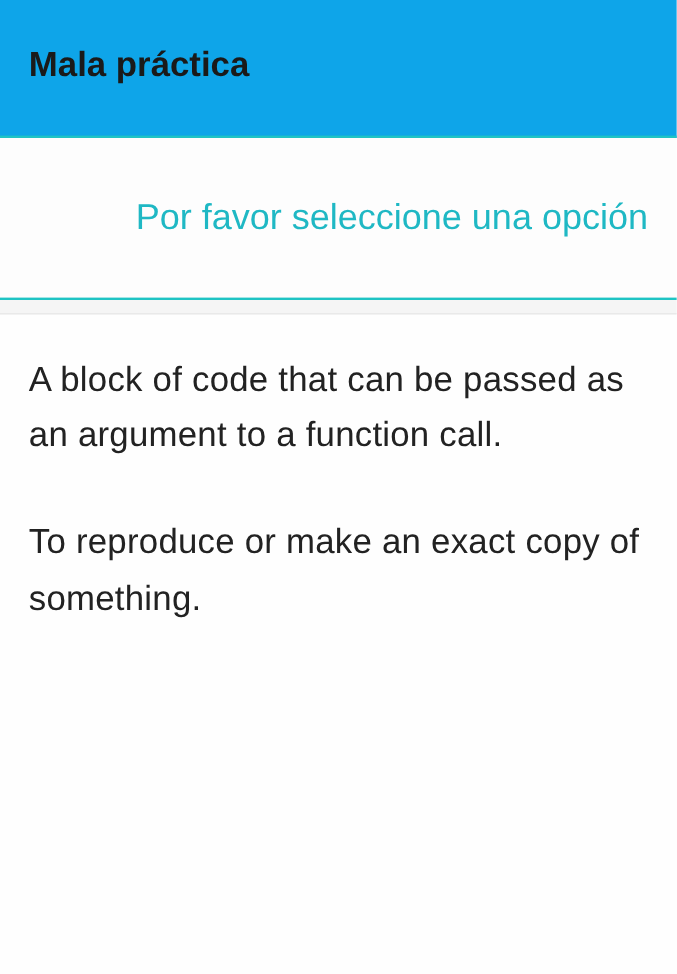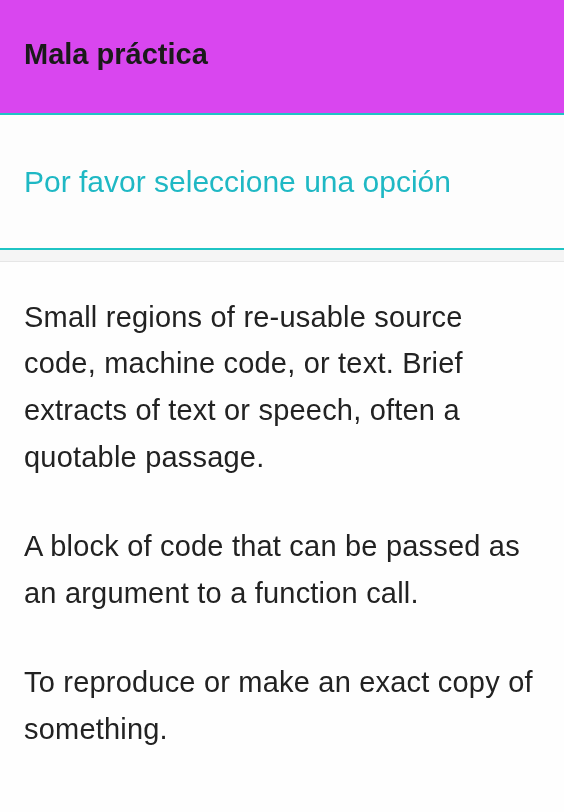--- a/index.html
+++ b/index.html
@@ -8,39 +8,40 @@
       box-sizing: border-box;
     }
     body {
       font-family: -apple-system, BlinkMacSystemFont, "Segoe UI", Helvetica, Arial, sans-serif;
       width: 564px;
       height: 812px;
       background: #fefefe;
       overflow: hidden;
     }
     .header {
-      background: #d946ef;
+      background: #0ea5e9;
       padding: 38px 24px 42px 24px;
       border-bottom: 2px solid #1fc4c4;
     }
     .header-title {
       font-size: 29px;
       font-weight: 600;
       color: #1a1a1a;
     }
     .select-section {
       background: #fdfdfd;
       padding: 44px 24px 42px 24px;
       border-bottom: 2px solid #1fc4c4;
     }
     .select-label {
       font-size: 30px;
       font-weight: 400;
       color: #1fb8c4;
       line-height: 1.55;
+      text-align: right;
     }
     .divider {
       height: 12px;
       background: #f5f5f5;
       border-bottom: 1px solid #e6e6e6;
     }
     .content {
       padding: 32px 24px 0 24px;
     }
     .paragraph {
@@ -58,16 +59,15 @@
   <div class="header-title">Mala práctica</div>
 </div>
 
 <div class="select-section">
   <div class="select-label">Por favor seleccione una opción</div>
 </div>
 
 <div class="divider"></div>
 
 <div class="content">
-  <div class="paragraph">Small regions of re-usable source code, machine code, or text. Brief extracts of text or speech, often a quotable passage.</div>
   <div class="paragraph">A block of code that can be passed as an argument to a function call.</div>
   <div class="paragraph">To reproduce or make an exact copy of something.</div>
 </div>
 
 </body></html>

